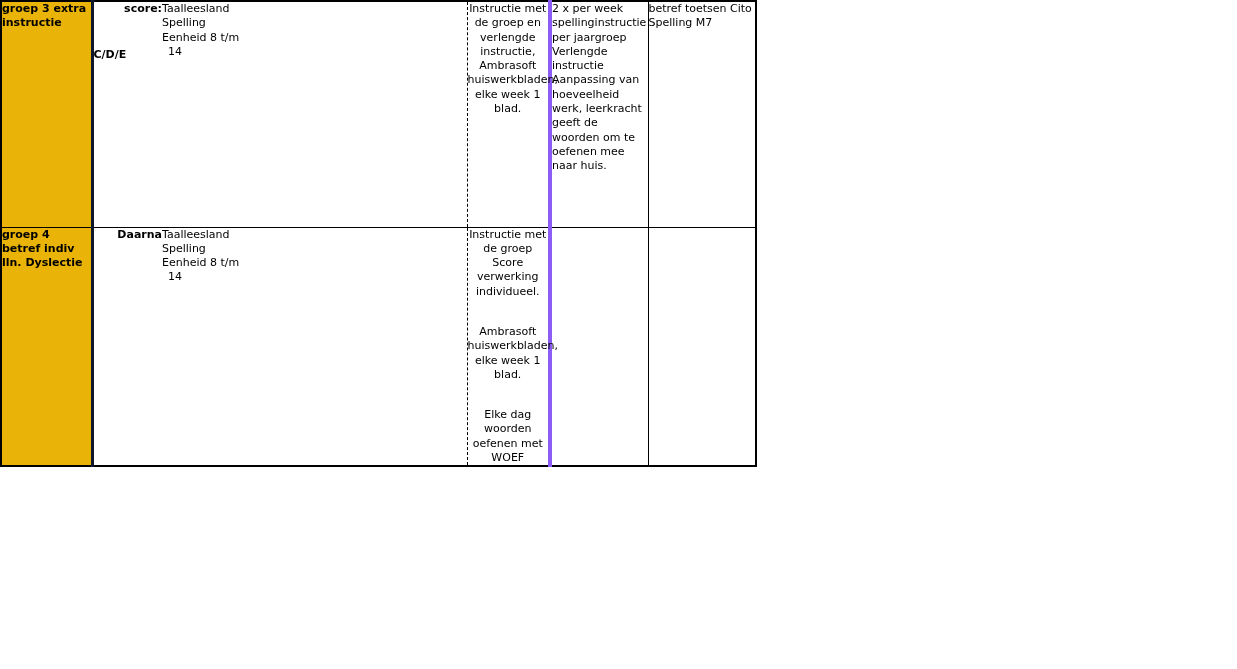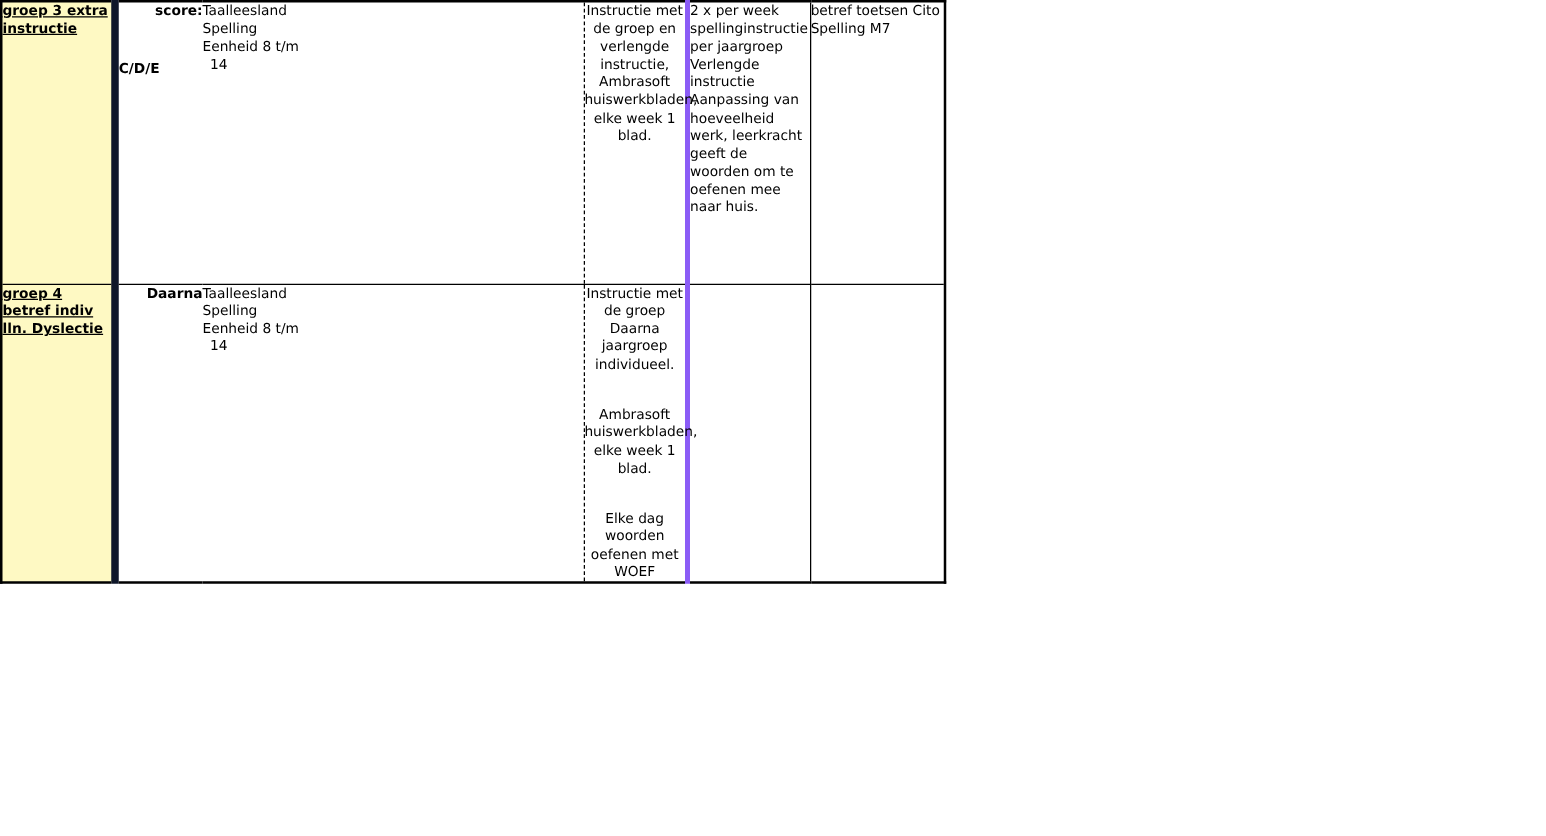--- a/index.html
+++ b/index.html
@@ -34,26 +34,25 @@
   
   .col-groep   { width: 91px; }
   .col-score   { width: 70px; }
   .col-methode { width: 305px; }
   .col-instr   { width: 83px; }
   .col-org     { width: 98px; }
   .col-eval    { width: 108px; }
 
   
   .cell-groep {
-    background: #fef9c3;
+    background: #eab308;
     border-left: 2px solid #000000;
-    border-right: 6px solid #0f172a;
+    border-right: 3px solid #0f172a;
     padding: 0px 3px 2px 5px;
     font-weight: bold;
-    text-decoration: underline;
   }
   .cell-score {
     border-right: 0;
     padding: 0px 2px 2px 4px;
     font-weight: bold;
   }
   .cell-methode {
     border-right: 1px dashed #000000;
     padding: 0px 4px 2px 2px;
   }
@@ -143,21 +142,21 @@
       <td class="cell-score">
         <span class="score-inner">Daarna</span>
       </td>
       <td class="cell-methode">
         <span class="methode-line methode-title">Taalleesland</span>
         <span class="methode-line">Spelling</span>
         <span class="methode-line">Eenheid 8 t/m</span>
         <span class="methode-indent">14</span>
       </td>
       <td class="cell-instr">
-        <p class="para">Instructie met de groep Daarna jaargroep individueel.</p>
+        <p class="para">Instructie met de groep Score verwerking individueel.</p>
         <p class="para">Ambrasoft huiswerkbladen, elke week 1 blad.</p>
         <p class="para">Elke dag woorden oefenen met WOEF</p>
       </td>
       <td class="cell-org">
         <span></span>
       </td>
       <td class="cell-eval">
         <span></span>
       </td>
     </tr>

